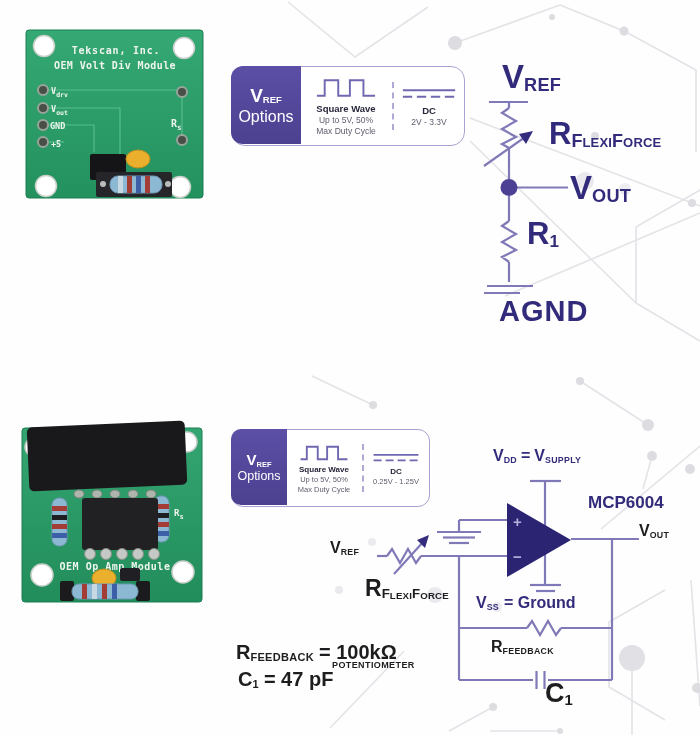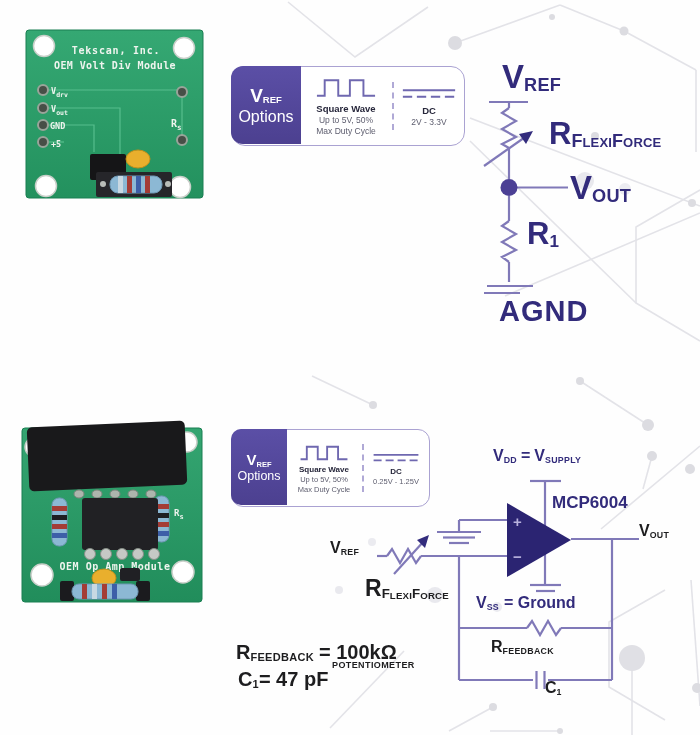--- a/index.html
+++ b/index.html
@@ -13,23 +13,23 @@
   .blk{color:#1d1d1f;}
   .sb{font-size:55%;position:relative;top:.18em;letter-spacing:.3px;}
   .fx-f{font-size:58%;position:relative;top:.16em;}
   .fx-s{font-size:42%;position:relative;top:.26em;letter-spacing:.2px;}
   .eqsp{margin:0 4px;}
   .sz33{font-size:33px;}
   .sz31{font-size:31px;}
   .sz29{font-size:29px;letter-spacing:1px;}
   .sz23{font-size:23px;}
   .sz22{font-size:16px;}
-  .sz21{font-size:16px;}
+  .sz21{font-size:27px;}
   .sz20{font-size:20px;}
-  .sz17{font-size:17px;}
+  .sz17{font-size:17px;margin-left:36px;}
   .note{font-size:9px;letter-spacing:.4px;text-align:right;}
   
   .card{position:absolute;background:#fff;border:1.6px solid #aaa2d2;display:flex;z-index:4;}
   .card.top{left:231px;top:66px;width:232px;height:78px;border-radius:14px;}
   .card.bot{left:231px;top:429px;width:197px;height:76px;border-radius:12px;}
   .tab{background:linear-gradient(180deg,#5b4fa6,#4c4090);color:#fff;display:flex;flex-direction:column;
        align-items:center;justify-content:center;flex:none;}
   .card.top .tab{width:70px;border-radius:12px 0 0 12px;margin:-1px;height:78px;}
   .card.bot .tab{width:56px;border-radius:10px 0 0 10px;margin:-1px;height:76px;}
   .tab .v{font-weight:700;}
@@ -330,15 +330,15 @@
   <div class="lbl navy sz17" style="left:552px;top:494px">MCP6004</div>
   <div class="lbl blk sz22" style="left:639px;top:523px"><span>V</span><span class="sb">OUT</span></div>
   <div class="lbl blk sz22" style="left:330px;top:540px"><span>V</span><span class="sb">REF</span></div>
   <div class="lbl blk sz23" style="left:365px;top:577px"><span>R</span><span class="fx-f">F</span><span class="fx-s">LEXI</span><span class="fx-f">F</span><span class="fx-s">ORCE</span></div>
   <div class="lbl navy sz22" style="left:476px;top:595px"><span>V</span><span class="sb">SS</span><span style="margin-left:5px">= Ground</span></div>
   <div class="lbl blk sz22" style="left:491px;top:639px"><span>R</span><span class="sb">FEEDBACK</span></div>
   <div class="lbl blk sz21" style="left:545px;top:680px"><span>C</span><span class="sb">1</span></div>
 
   <div class="lbl blk sz20" style="left:236px;top:642px"><span>R</span><span class="sb">FEEDBACK</span><span style="margin-left:5px">= 100kΩ</span></div>
   <div class="lbl blk note" style="left:332px;top:661px">POTENTIOMETER</div>
-  <div class="lbl blk sz20" style="left:238px;top:669px"><span>C</span><span class="sb">1</span><span style="">= 47 pF</span></div>
+  <div class="lbl blk sz20" style="left:238px;top:669px"><span>C</span><span class="sb">1</span><span style="margin-left:5px">= 47 pF</span></div>
 
 </div>
 
 </body></html>

